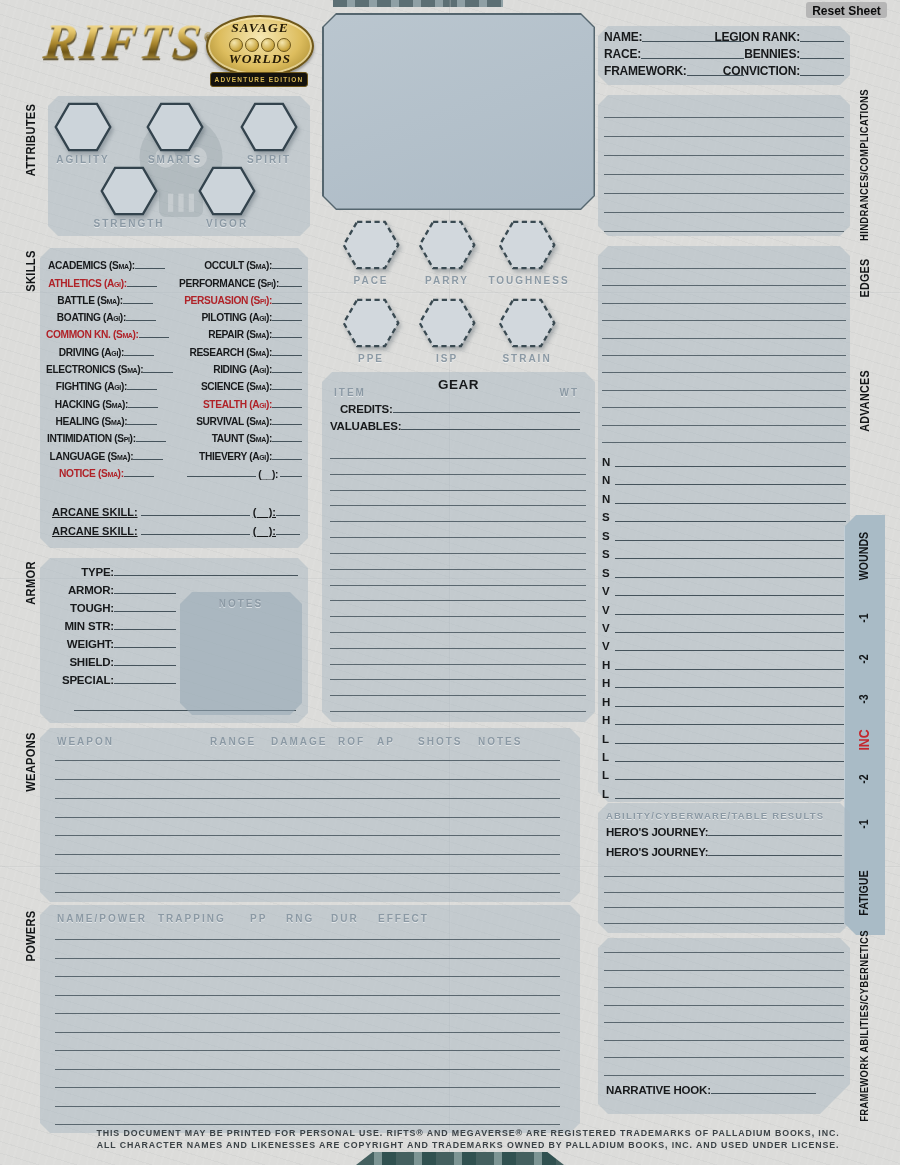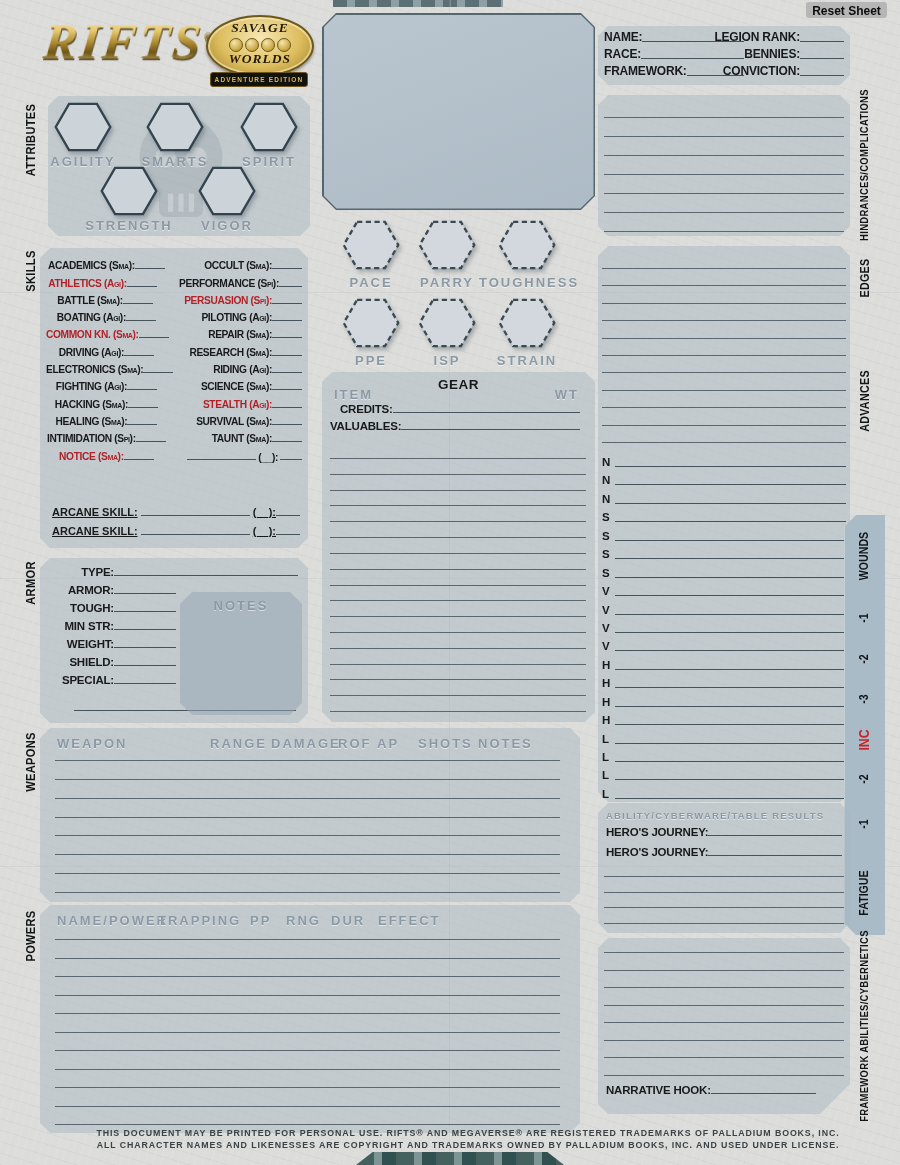--- a/index.html
+++ b/index.html
@@ -13,21 +13,21 @@
   .crease-v{position:absolute;left:449px;top:0;width:2px;height:100%;background:linear-gradient(to right,rgba(120,125,128,.18),rgba(255,255,255,.25));}
   .crease-h{position:absolute;left:0;width:100%;height:2px;background:linear-gradient(to bottom,rgba(120,125,128,.15),rgba(255,255,255,.22));}
 
   .panel{position:absolute;background:rgba(170,183,194,.5);
     clip-path:polygon(10px 0,calc(100% - 10px) 0,100% 10px,100% calc(100% - 10px),calc(100% - 10px) 100%,10px 100%,0 calc(100% - 10px),0 10px);}
   .panel.dk{background:rgba(150,167,180,.55);}
 
   .vl{position:absolute;white-space:nowrap;font-weight:700;color:#121517;
       transform:translate(-50%,-50%) rotate(-90deg) scaleX(.82);letter-spacing:.4px;}
 
-  .eng{color:#8b99a4;font-weight:700;letter-spacing:2px;font-size:13px;
+  .eng{color:#8b99a4;font-weight:700;letter-spacing:2px;font-size:10px;
        text-shadow:0 1px 0 rgba(255,255,255,.55);white-space:nowrap;}
 
   .fl{border-bottom:1.2px solid rgba(38,52,62,.8);height:2px;}
   .lines{position:absolute;display:flex;flex-direction:column;justify-content:space-between;}
   .lines i{display:block;height:0;border-bottom:1px solid rgba(50,65,75,.72);}
 
   
   .reset{position:absolute;left:806px;top:2px;width:81px;height:16px;background:#b6b6b6;
          border:0;border-radius:3px;font:700 12px/16px "Liberation Sans",sans-serif;color:#0c0c0c;text-align:center;}
   .rifts{position:absolute;left:44px;top:16px;font:900 italic 50px/1 "Liberation Serif",serif;letter-spacing:3px;
@@ -287,20 +287,30 @@
             <span class="sklab">INTIMIDATION (Spi):</span>
             <i class="fl"></i>
           </div>
           <div class="skcell r">
             <span class="sklab">TAUNT (Sma):</span>
             <i class="fl"></i>
           </div>
         </div>
       <div class="skrow">
           <div class="skcell l">
+            <span class="sklab">LANGUAGE (Sma):</span>
+            <i class="fl"></i>
+          </div>
+          <div class="skcell r">
+            <span class="sklab">THIEVERY (Agi):</span>
+            <i class="fl"></i>
+          </div>
+        </div>
+      <div class="skrow">
+          <div class="skcell l">
             <span class="sklab core">NOTICE (Sma):</span>
             <i class="fl"></i>
           </div>
           <div class="skcell r">
             <i class="fl" style="flex:1 0 auto"></i>
             <span class="sklab" style="margin:0 2px">(__):</span>
             <i class="fl" style="width:22px"></i>
           </div>
         </div>
     </div>

